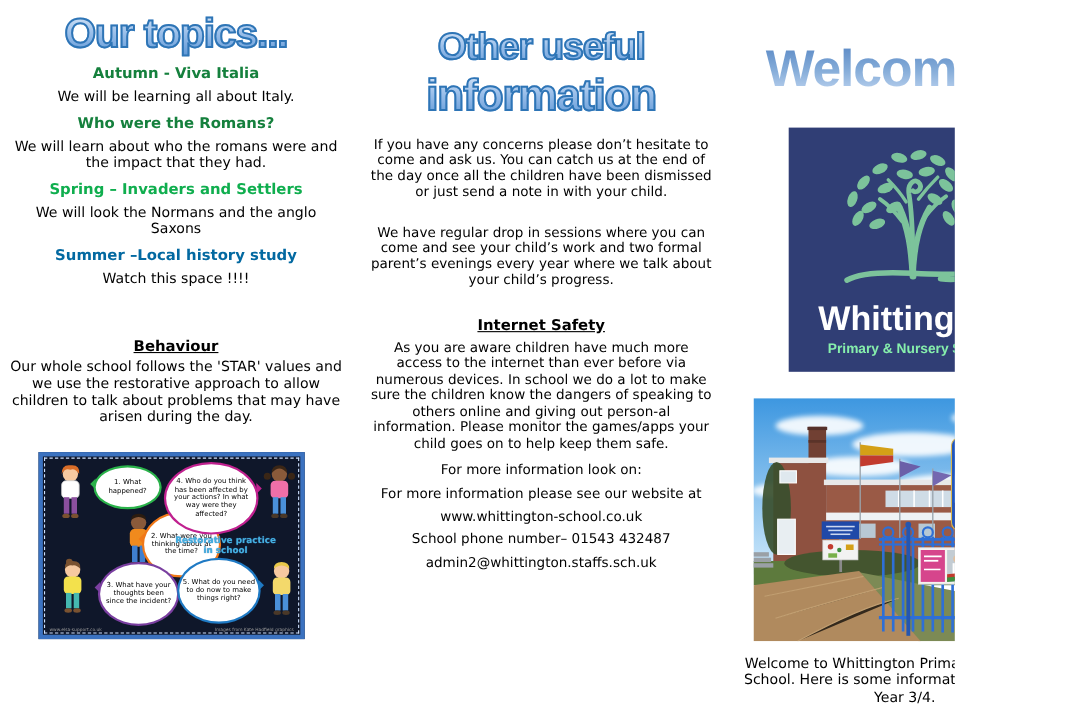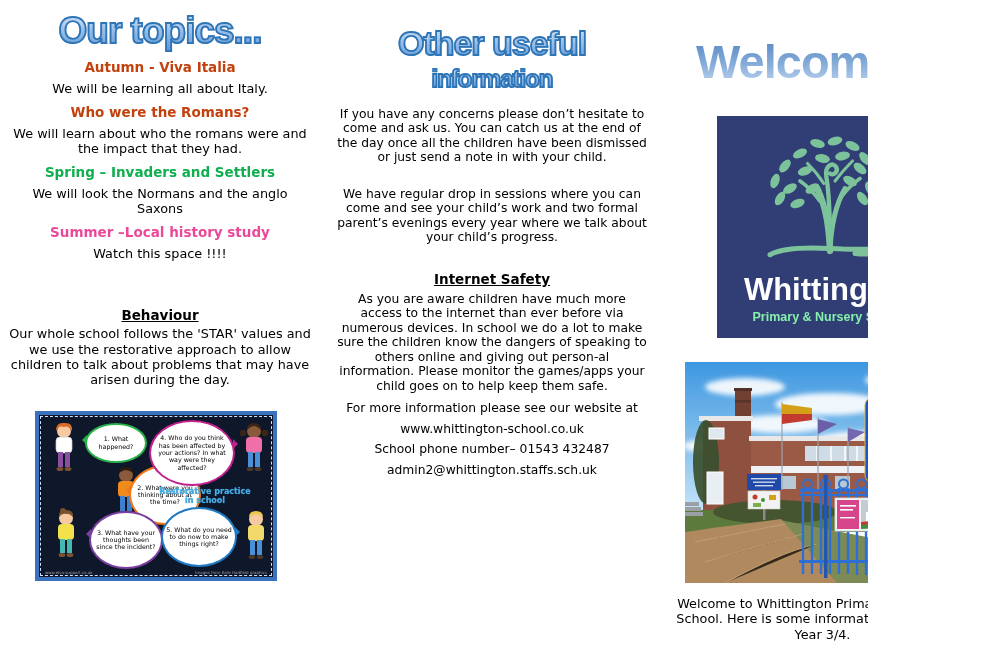--- a/index.html
+++ b/index.html
@@ -12,24 +12,24 @@
 
   
   .bubble-title{
     font-family:"Liberation Sans",sans-serif;font-weight:bold;text-align:center;
     background:linear-gradient(180deg,#d9e7f8 0%,#9cc0ea 45%,#5e97d6 100%);
     -webkit-background-clip:text;background-clip:text;color:transparent;
     -webkit-text-stroke:1.8px #2e75b6;line-height:1.05;letter-spacing:-1px;
   }
   #left-title{font-size:37px;margin-top:12px;}
   #mid-title1{font-size:34px;margin-top:26px;}
-  #mid-title2{font-size:24px;margin-top:4px;}
+  #mid-title2{font-size:40px;margin-top:4px;}
 
   .topic-head{font-weight:bold;text-align:center;font-size:13.5px;margin-top:8px;}
-  .c-red{color:#c2410c;} .c-green{color:#0fae4e;} .c-yellow{color:#ec4899;}
+  .c-red{color:#15803d;} .c-green{color:#0fae4e;} .c-yellow{color:#0369a1;}
   .body-text{text-align:center;font-size:12.8px;line-height:1.18;margin-top:6px;}
   .uhead{font-weight:bold;text-decoration:underline;text-align:center;font-size:13.5px;}
   #behaviour-head{margin-top:46px;}
   #behaviour-body{margin-top:3px;}
 
   
   .mid-body{text-align:center;font-size:12.3px;line-height:1.18;}
   #mid-para1{margin-top:16px;}
   #mid-para2{margin-top:22px;}
   #internet-head{margin-top:26px;}
@@ -181,20 +181,21 @@
   <div class="panel" id="panel-mid">
     <div class="bubble-title" id="mid-title1">Other useful</div>
     <div class="bubble-title" id="mid-title2">information</div>
 
     <div class="mid-body" id="mid-para1">If you have any concerns please don’t hesitate to come and ask us. You can catch us at the end of the day once all the children have been dismissed or just send a note in with your child.</div>
     <div class="mid-body" id="mid-para2">We have regular drop in sessions where you can come and see your child’s work and two formal parent’s evenings every year where we talk about your child’s progress.</div>
 
     <div class="uhead" id="internet-head">Internet Safety</div>
     <div class="mid-body" id="internet-body">As you are aware children have much more access to the internet than ever before via numerous devices. In school we do a lot to make sure the children know the dangers of speaking to others online and giving out person-al information. Please monitor the games/apps your child goes on to help keep them safe.</div>
 
+    <div class="info-line" style="margin-top:10px;">For more information look on:</div>
     <div class="info-line" style="margin-top:8px;">For more information please see our website at</div>
     <div class="info-line linkish">www.whittington-school.co.uk</div>
     <div class="info-line">School phone number– 01543 432487</div>
     <div class="info-line linkish">admin2@whittington.staffs.sch.uk</div>
   </div>
 
   <div class="panel" id="panel-right">
     <div id="welcome-title">Welcome to</div>
 
     <div id="logo-box">

